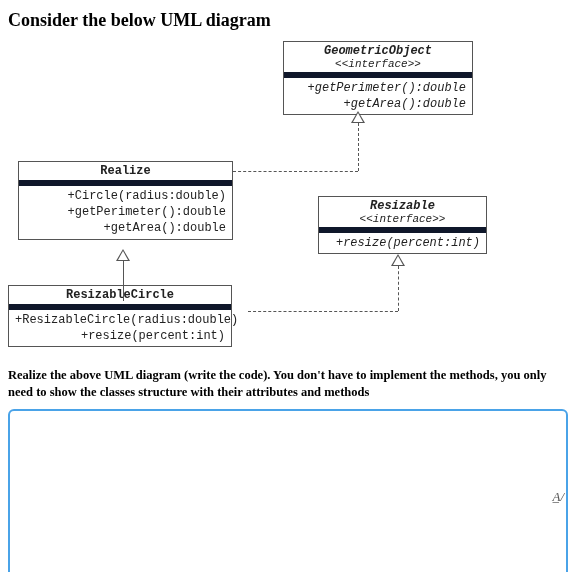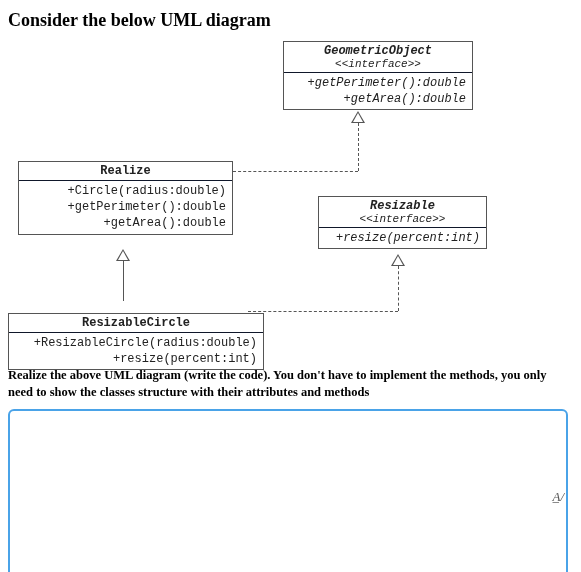--- a/index.html
+++ b/index.html
@@ -27,21 +27,21 @@
   }
   .uml-box {
     position: absolute;
     background: #fff;
     border: 1px solid #555;
   }
   .uml-title {
     text-align: center;
     font-weight: bold;
     padding: 2px 4px;
-    border-bottom: 1px solid #0f172a;
+    border-bottom: 6px solid #0f172a;
     font-style: normal;
   }
   .uml-title .stereo {
     display: block;
     font-weight: normal;
     font-size: 11px;
   }
   .uml-title.italic { font-style: italic; }
   .uml-section {
     padding: 2px 6px;
@@ -137,21 +137,21 @@
   <div class="uml-box" style="left:310px; top:155px; width:169px;">
     <div class="uml-title italic">
       <span>Resizable</span>
       <span class="stereo">&lt;&lt;interface&gt;&gt;</span>
     </div>
     <div class="uml-section">
       <div class="uml-line italic">+resize(percent:int)</div>
     </div>
   </div>
 
-  <div class="uml-box" style="left:0px; top:272px; width:256px;">
+  <div class="uml-box" style="left:0px; top:244px; width:224px;">
     <div class="uml-title">
       <span>ResizableCircle</span>
     </div>
     <div class="uml-section">
       <div class="uml-line">+ResizableCircle(radius:double)</div>
       <div class="uml-line">+resize(percent:int)</div>
     </div>
   </div>
 
   <div class="hline-dash" style="left:225px; top:130px; width:125px;"></div>

